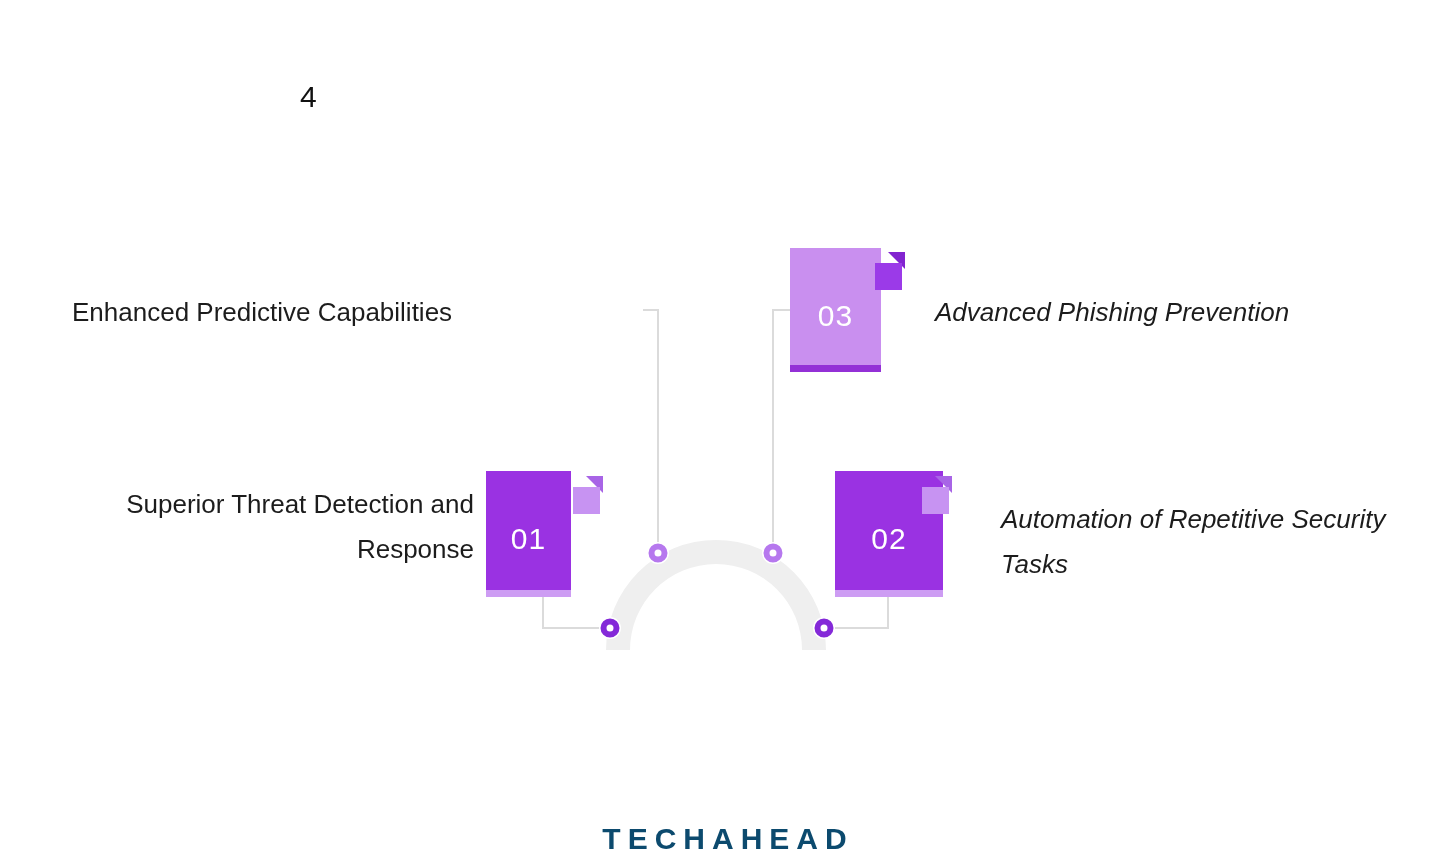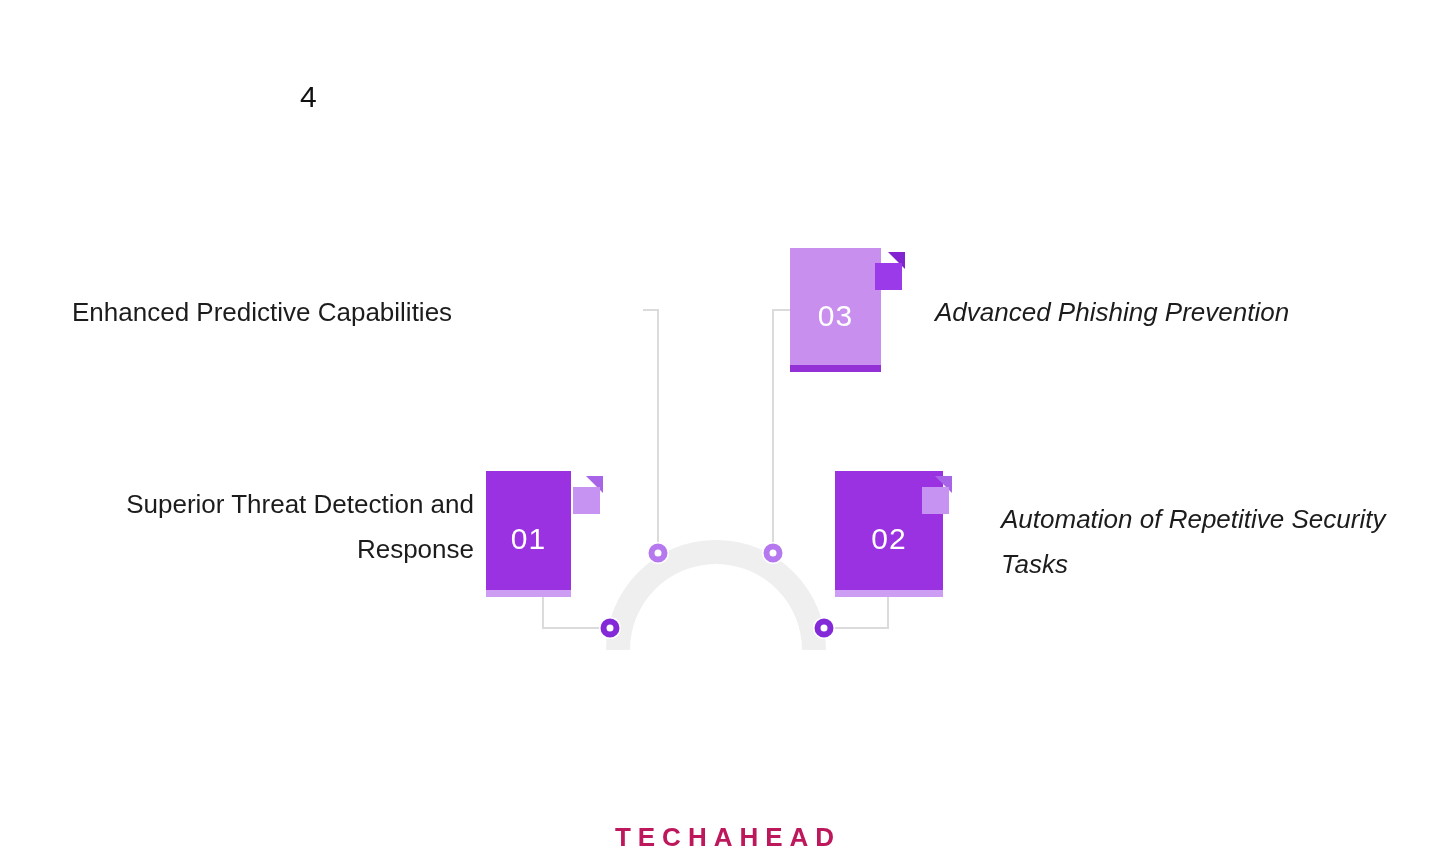--- a/index.html
+++ b/index.html
@@ -36,21 +36,21 @@
 
   
   .item-label{
     position:absolute;font-size:26px;line-height:45px;color:#1c1c1c;
   }
   .label-right{text-align:left;font-style:italic;}
 
   
   .watermark{
     position:absolute;left:50%;top:822px;transform:translateX(-50%);
-    font-size:26px;font-weight:bold;letter-spacing:7px;color:#be185d;
+    font-size:30px;font-weight:bold;letter-spacing:7px;color:#0c4a6e;
     white-space:nowrap;
   }
 </style>
 </head>
 <body>
 
 <div class="canvas">
 
   <div class="slide-number">4</div>
 

